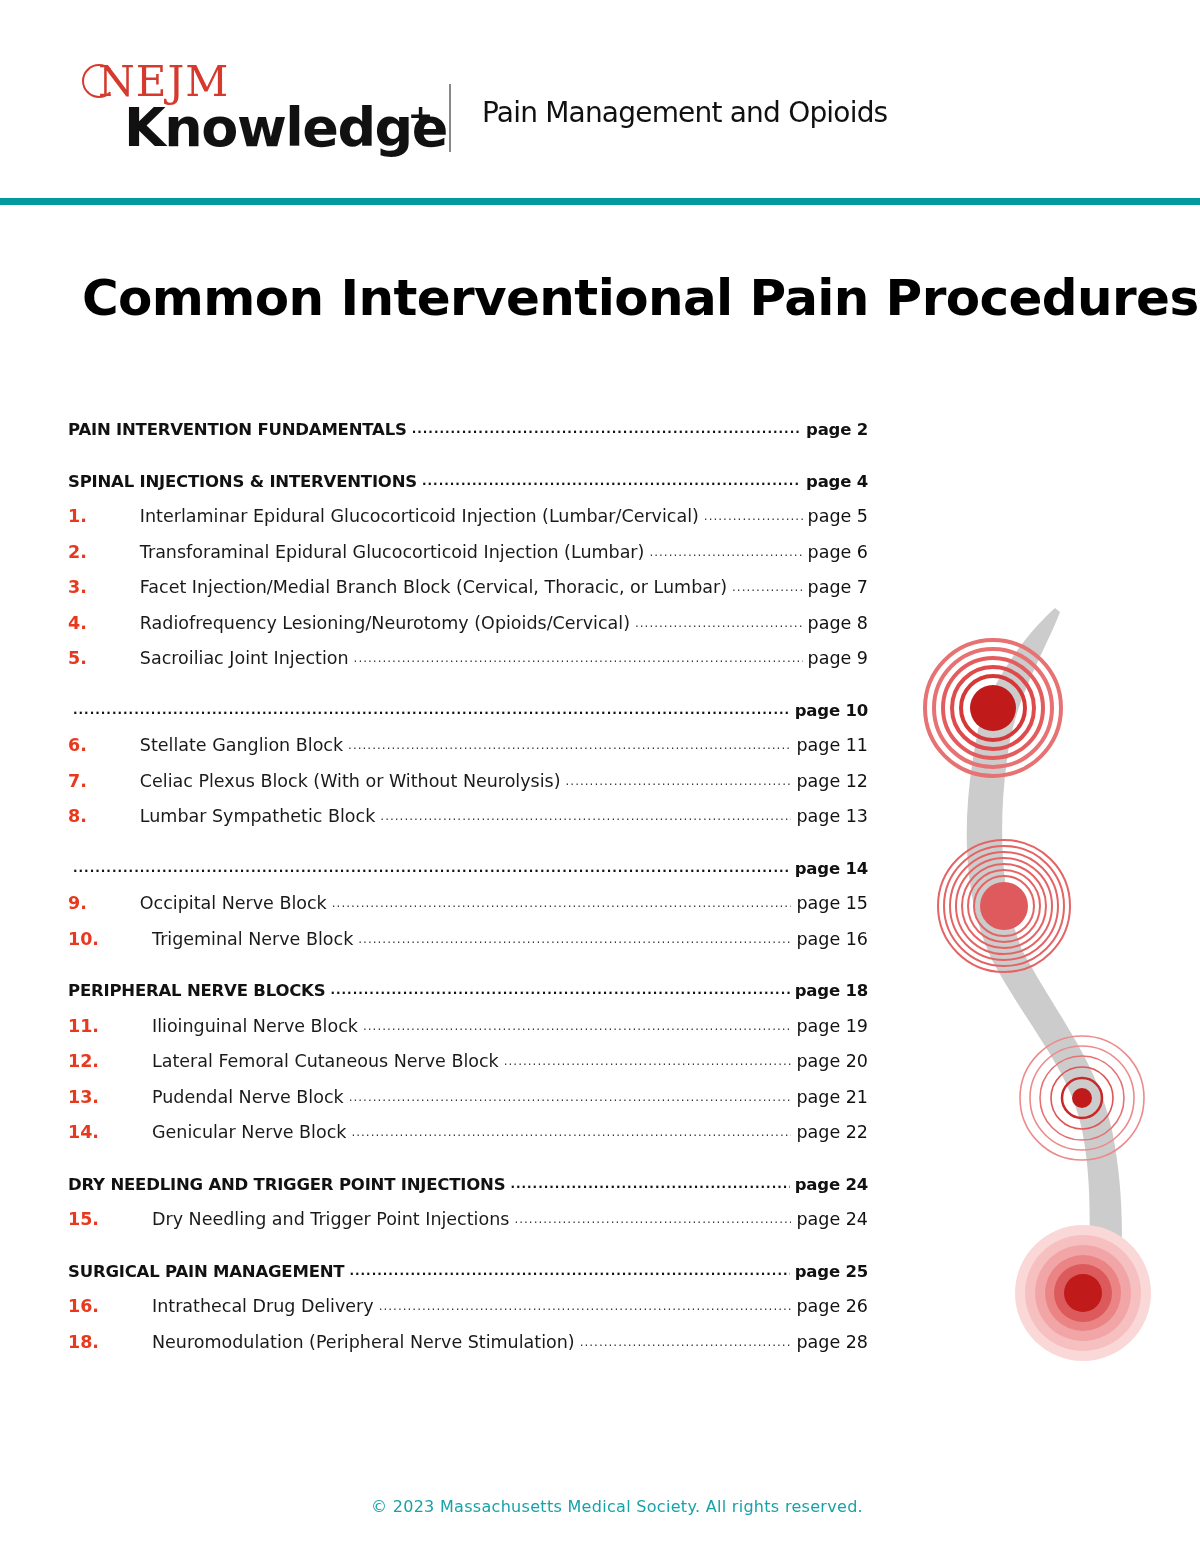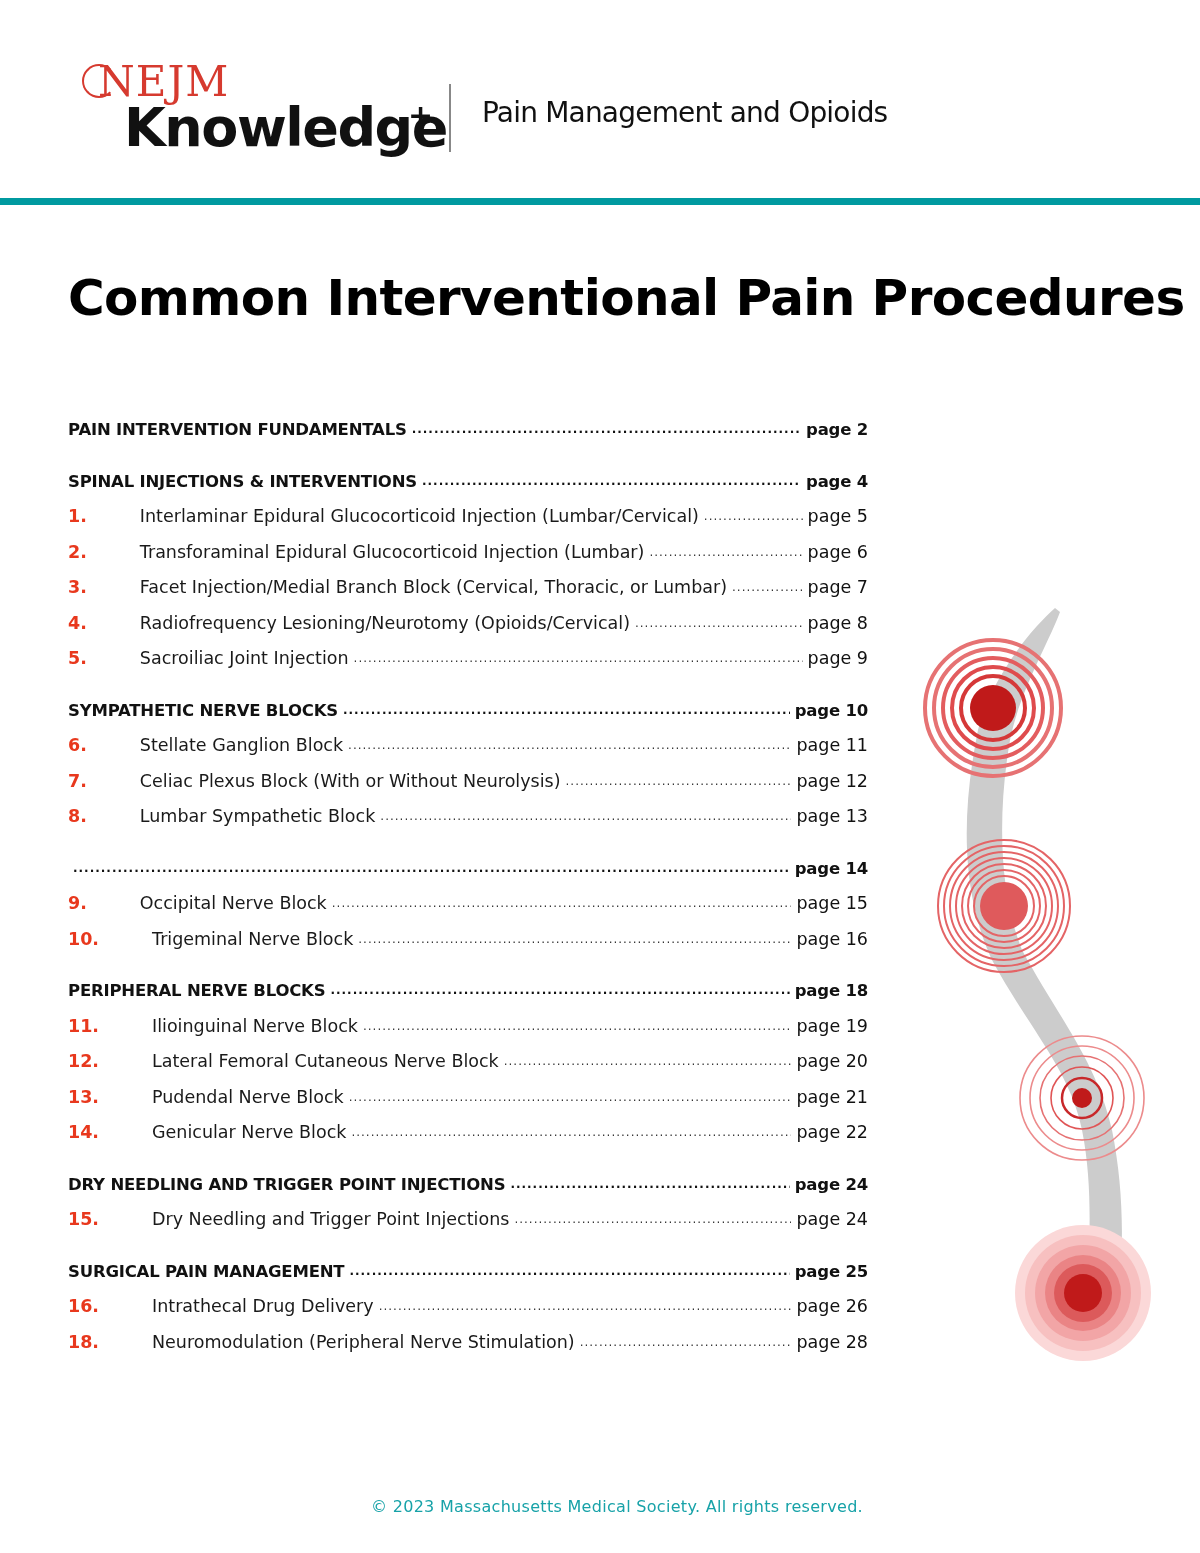--- a/index.html
+++ b/index.html
@@ -15,21 +15,21 @@
                     border: 2.5px solid #d63a2f; border-radius: 50%; border-right-color: transparent; box-sizing: border-box; }
   .logo-knowledge { position: absolute; left: 38px; top: 36px; font-family: "DejaVu Sans", sans-serif;
                     font-size: 54px; font-weight: bold; color: #111; letter-spacing: -1.5px; line-height: 60px; }
   .logo-plus { position: absolute; left: 322px; top: 36px; font-size: 30px; color: #111; font-weight: bold; }
   .header-divider { position: absolute; left: 449px; top: 84px; width: 2px; height: 68px; background: #888; }
   .header-subtitle { position: absolute; left: 482px; top: 88px; font-family: "DejaVu Sans", sans-serif;
                      font-size: 28px; color: #111; letter-spacing: -0.8px; line-height: 50px; white-space: nowrap; }
   .teal-rule { position: absolute; left: 0; top: 198px; width: 1200px; height: 7px; background: #009aa0; }
 
   
-  .page-title { position: absolute; left: 68px; top: 268px; font-family: "DejaVu Sans", sans-serif;
+  .page-title { position: absolute; left: 82px; top: 268px; font-family: "DejaVu Sans", sans-serif;
                 font-size: 50px; font-weight: bold; color: #000; letter-spacing: -0.6px; line-height: 60px; white-space: nowrap; }
 
   
   .toc { position: absolute; left: 68px; top: 412px; width: 800px; }
   .toc-row { display: flex; align-items: flex-start; height: 35.5px; line-height: 35.5px; font-size: 17.5px; white-space: nowrap; }
   .toc-row.section { font-weight: bold; font-size: 16.5px; letter-spacing: -0.2px; }
   .toc-row.section.gap { margin-top: 16px; }
   .toc-row.item { padding-left: 0; }
   .toc-num { color: #e8381d; font-weight: bold; display: inline-block; text-align: right; width: 44px; margin-right: 5px; }
   .toc-label { flex: 0 0 auto; }
@@ -101,21 +101,20 @@
     <span class="toc-page">page 8</span>
   </div>
   <div class="toc-row item">
     <span class="toc-num">5.</span>
     <span class="toc-label">Sacroiliac Joint Injection</span>
     <span class="toc-dots"></span>
     <span class="toc-page">page 9</span>
   </div>
 
   <div class="toc-row section gap">
-    <span class="toc-label">SYMPATHETIC NERVE BLOCKS</span>
     <span class="toc-dots"></span>
     <span class="toc-page">page 10</span>
   </div>
   <div class="toc-row item">
     <span class="toc-num">6.</span>
     <span class="toc-label">Stellate Ganglion Block</span>
     <span class="toc-dots"></span>
     <span class="toc-page">page 11</span>
   </div>
   <div class="toc-row item">

